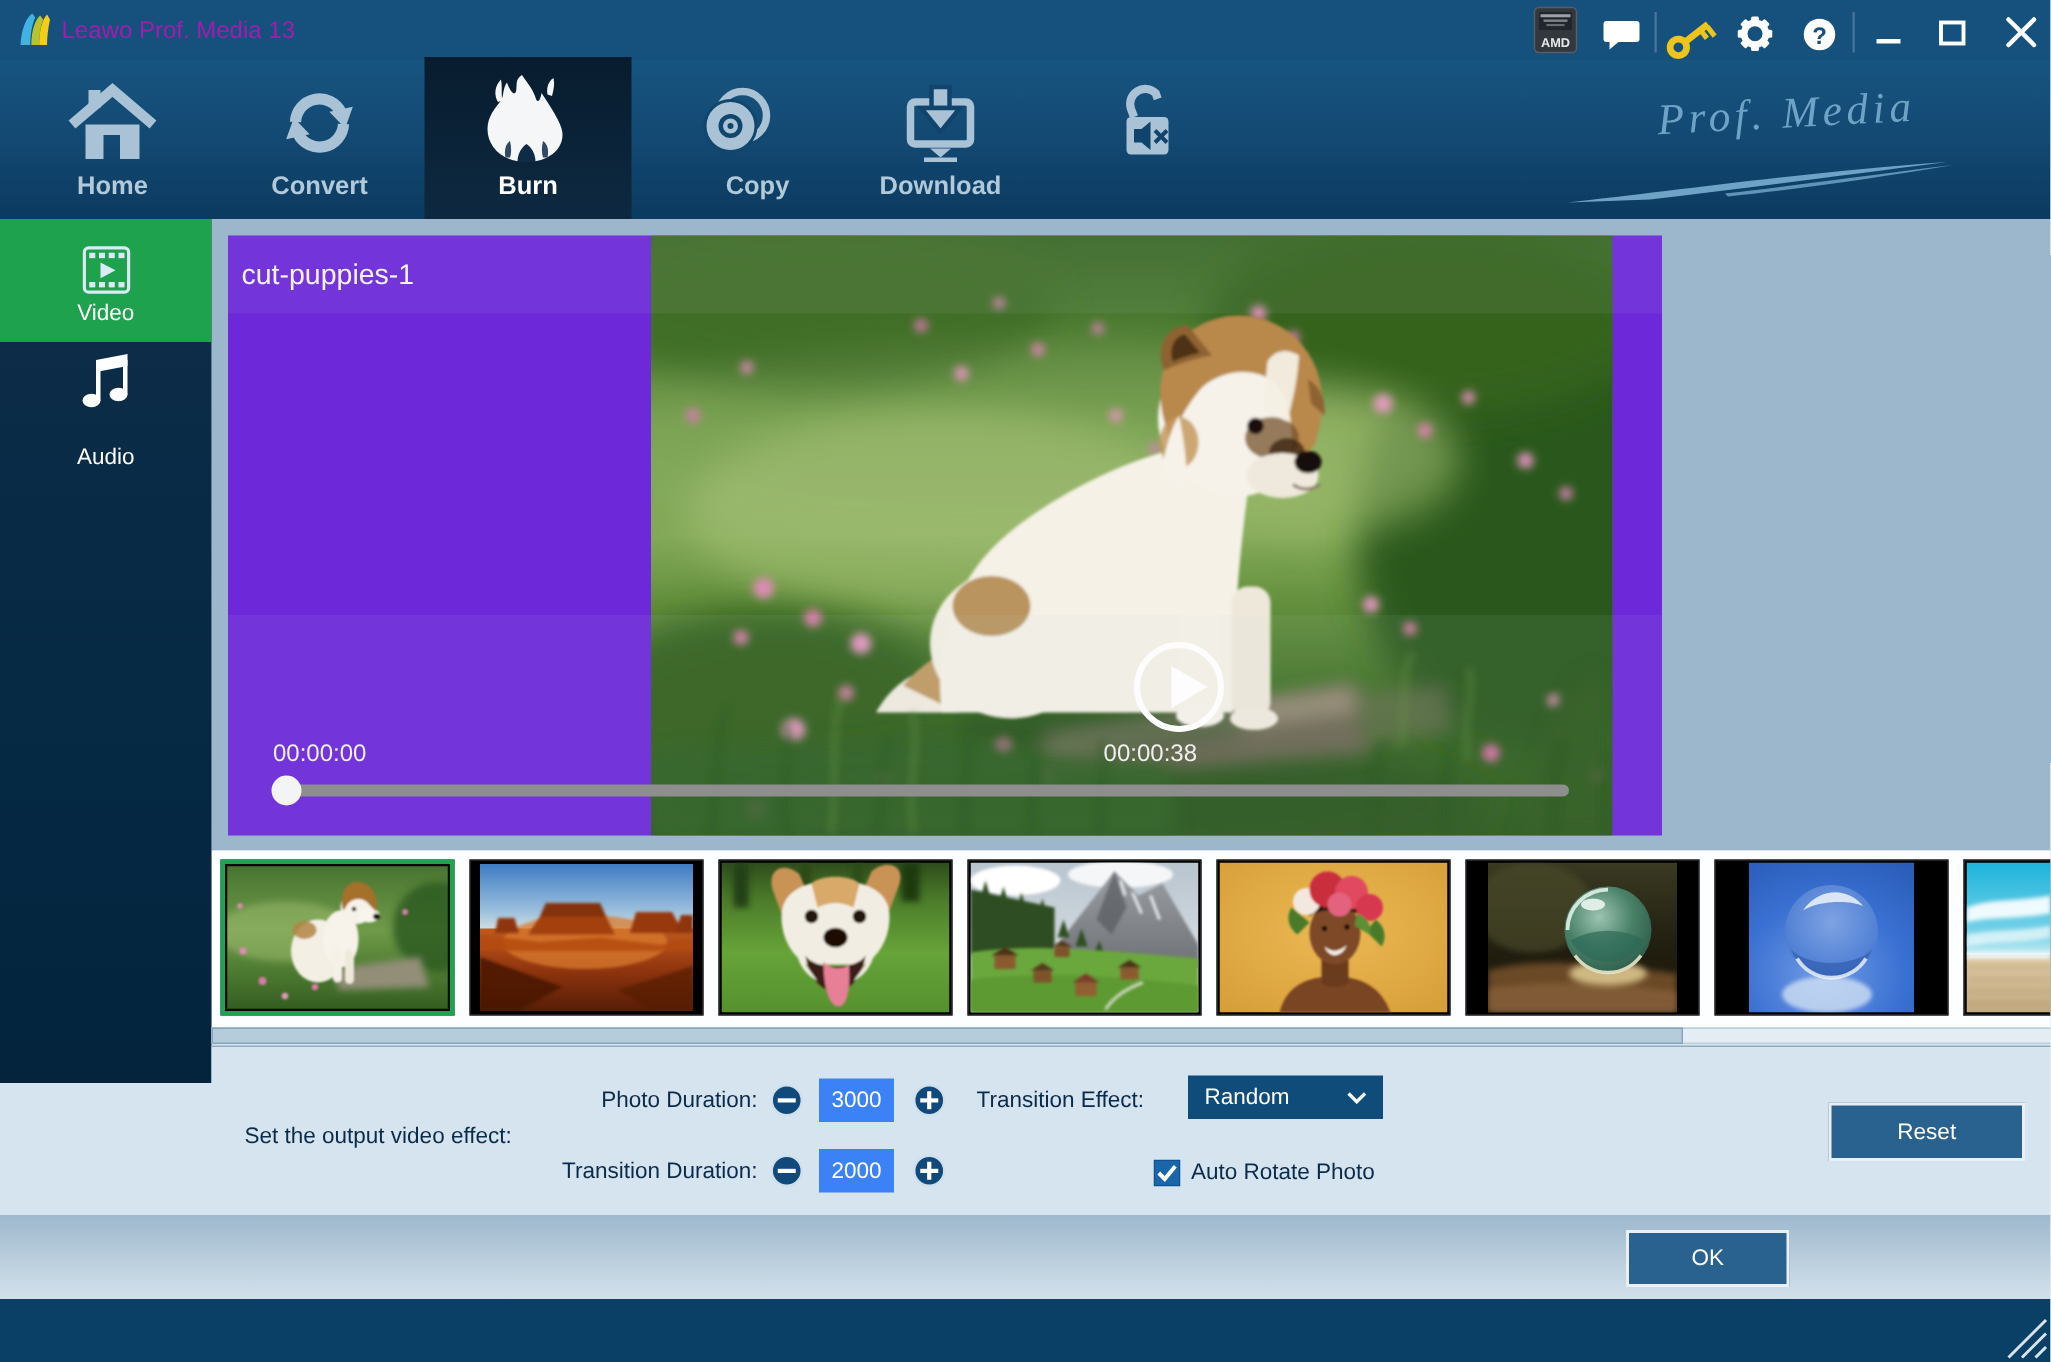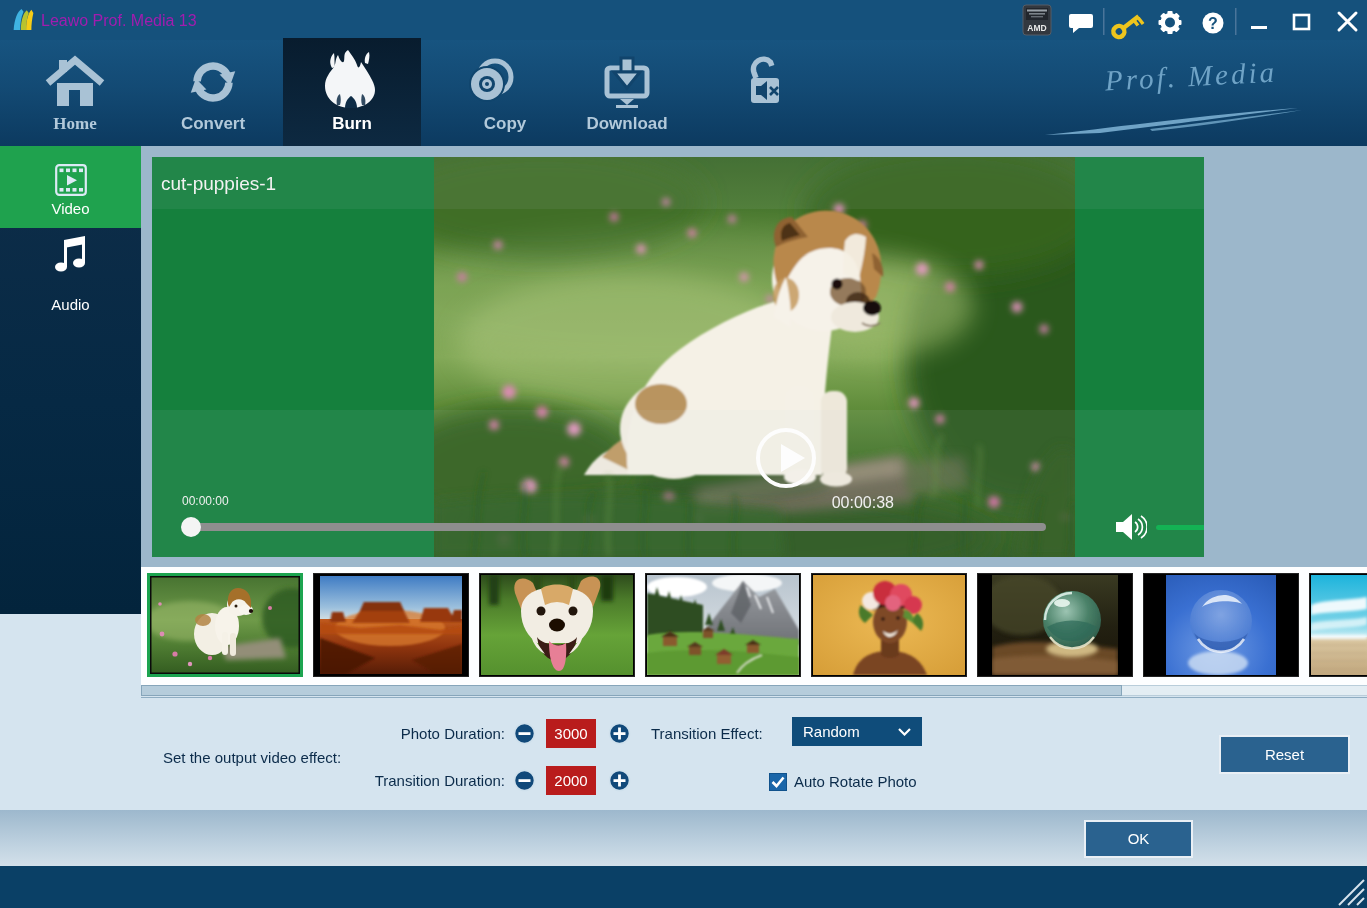--- a/index.html
+++ b/index.html
@@ -9,51 +9,51 @@
   
   #titlebar { left:0; top:0; width:1367px; height:40px; background:#15517c; }
   #apptitle { left:41px; top:12px; color:#a21caf; font-size:16px; }
   
   #nav { left:0; top:40px; width:1367px; height:106px; background:linear-gradient(180deg,#175480 0%, #134a74 45%, #0c3a60 100%); }
   .tab { position:absolute; top:40px; width:138px; height:106px; text-align:center; }
   .tab .lbl { position:absolute; width:138px; top:74px; font-size:17px; font-weight:bold; color:#b2c9da; }
   #tabburn { left:283px; top:38px !important; height:108px; background:linear-gradient(180deg,#081c2e 0%,#0d2941 100%); }
   #tabburn .lbl { color:#ffffff; top:76px; }
   
-  #sidebar { left:0; top:146px; width:141px; height:468px; background:linear-gradient(180deg,#0e2d49 0%, #062944 55%, #03243c 100%); }
+  #sidebar { left:0; top:146px; width:141px; height:576px; background:linear-gradient(180deg,#0e2d49 0%, #062944 55%, #03243c 100%); }
   #vtab { left:0; top:0; width:141px; height:82px; background:#1fa24e; }
   .sideicon { position:absolute; left:0; width:141px; text-align:center; }
   .sidelbl { position:absolute; width:141px; text-align:center; color:#fff; font-size:15px; }
   
   #frame { left:141px; top:146px; width:1226px; height:421px; background:#9cb7cb; }
-  #player { left:152px; top:157px; width:1052px; height:400px; background:#15803d; overflow:hidden; }
+  #player { left:152px; top:157px; width:956px; height:400px; background:#6d28d9; overflow:hidden; }
   #vid { left:282px; top:0; width:641px; height:400px; }
   .band { position:absolute; left:0; width:1204px; background:rgba(205,215,230,0.075); }
   #band-top { top:0; height:52px; }
   #band-bot { top:253px; height:147px; }
   #vtitle { left:9px; top:16px; color:#f2f2f2; font-size:19px; }
-  #timeL { left:30px; top:337px; color:#f0f0f0; font-size:12px; }
+  #timeL { left:30px; top:337px; color:#f0f0f0; font-size:16px; }
   #timeR { right:310px; top:337px; color:#f0f0f0; font-size:16px; }
   #seek { left:36px; top:366px; width:858px; height:8px; background:#8e8e8e; border-radius:4px; }
   #knob { left:29px; top:360px; width:20px; height:20px; border-radius:50%; background:#f4f4f4; }
   #play { left:604px; top:271px; width:60px; height:60px; border:4px solid #fdfdfd; border-radius:50%; }
   #play .tri { position:absolute; left:21px; top:12px; width:0; height:0; border-left:24px solid #fdfdfd; border-top:14px solid transparent; border-bottom:14px solid transparent; }
   #volbar { left:1004px; top:368px; width:162px; height:5px; background:#14b254; border-radius:3px; }
   #volknob { left:1159px; top:361px; width:18px; height:18px; border-radius:50%; background:#f4f4f4; }
   
   #thumbzone { left:141px; top:567px; width:1226px; height:118px; background:#fdfeff; }
   .thumb { position:absolute; top:573px; width:156px; height:104px; background:#000; border:1px solid #222; overflow:hidden; }
   #t1 { border:3px solid #1ca450; background:#000; }
   
   #sbtrack { left:141px; top:685px; width:1226px; height:11px; background:#e3edf3; border-top:1px solid #b9cdda; border-bottom:1px solid #b9cdda; }
   #sbthumb { left:141px; top:685px; width:981px; height:11px; background:#b5ccdb; border:1px solid #86a5ba; }
   
   #settings { left:141px; top:697px; width:1226px; height:113px; background:#d5e4ef; border-top:1px solid #8fadc2; }
   .slabel { position:absolute; color:#0b2b4a; font-size:15px; }
-  .numbox { position:absolute; width:50px; height:29px; background:#b91c1c; color:#fff; font-size:15px; text-align:center; line-height:29px; }
+  .numbox { position:absolute; width:50px; height:29px; background:#3b82f6; color:#fff; font-size:15px; text-align:center; line-height:29px; }
   .circ { position:absolute; width:23px; height:23px; }
   #dropdown { left:792px; top:717px; width:130px; height:29px; background:#0f4c7a; color:#fff; font-size:15px; line-height:29px; padding-left:11px; }
   #checkbox { left:769px; top:773px; width:18px; height:18px; background:#1a66a9; }
   .btn { position:absolute; background:#2a628f; border:2px solid #e9eff5; color:#fff; font-size:15px; text-align:center; }
   #breset  { left:1219px; top:735px; width:131px; height:39px; line-height:35px; }
   
   #botbar { left:0; top:810px; width:1367px; height:56px; background:linear-gradient(180deg,#9db8cd 0%, #c3d5e2 70%, #d3e0ea 100%); }
   #bresetall { left:942px; top:820px; width:131px; height:38px; line-height:34px; }
   #bok { left:1084px; top:820px; width:109px; height:38px; line-height:34px; }
   #bcancel { left:1224px; top:820px; width:132px; height:38px; line-height:34px; }
@@ -164,21 +164,21 @@
       </g>
 
       <g transform="translate(765,42)">
         <path d="M-9,-4 v-6 a10,10 0 0 1 19,-4 l0,4" fill="none" stroke="#a9c2d5" stroke-width="5.5" transform="rotate(-20 -9 -4)"></path>
         <rect x="-14" y="-4" width="28" height="25" rx="3" fill="#a9c2d5"></rect>
         <path d="M-9,4 h5 l6,-5 v19 l-6,-5 h-5 z" fill="#11446c"></path>
         <path d="M5,5 l8,8 M13,5 l-8,8" stroke="#11446c" stroke-width="2.6"></path>
       </g>
     </svg>
   </div>
-  <div class="abs tab" style="left:6px;font-family:Liberation Serif, serif;">
+  <div class="abs tab" style="left:6px;">
       <div class="lbl">Home</div>
     </div>
   <div class="abs tab" style="left:144px;">
       <div class="lbl">Convert</div>
     </div>
   <div class="abs tab" style="left:436px;">
       <div class="lbl">Copy</div>
     </div>
   <div class="abs tab" style="left:558px;">
       <div class="lbl">Download</div>

